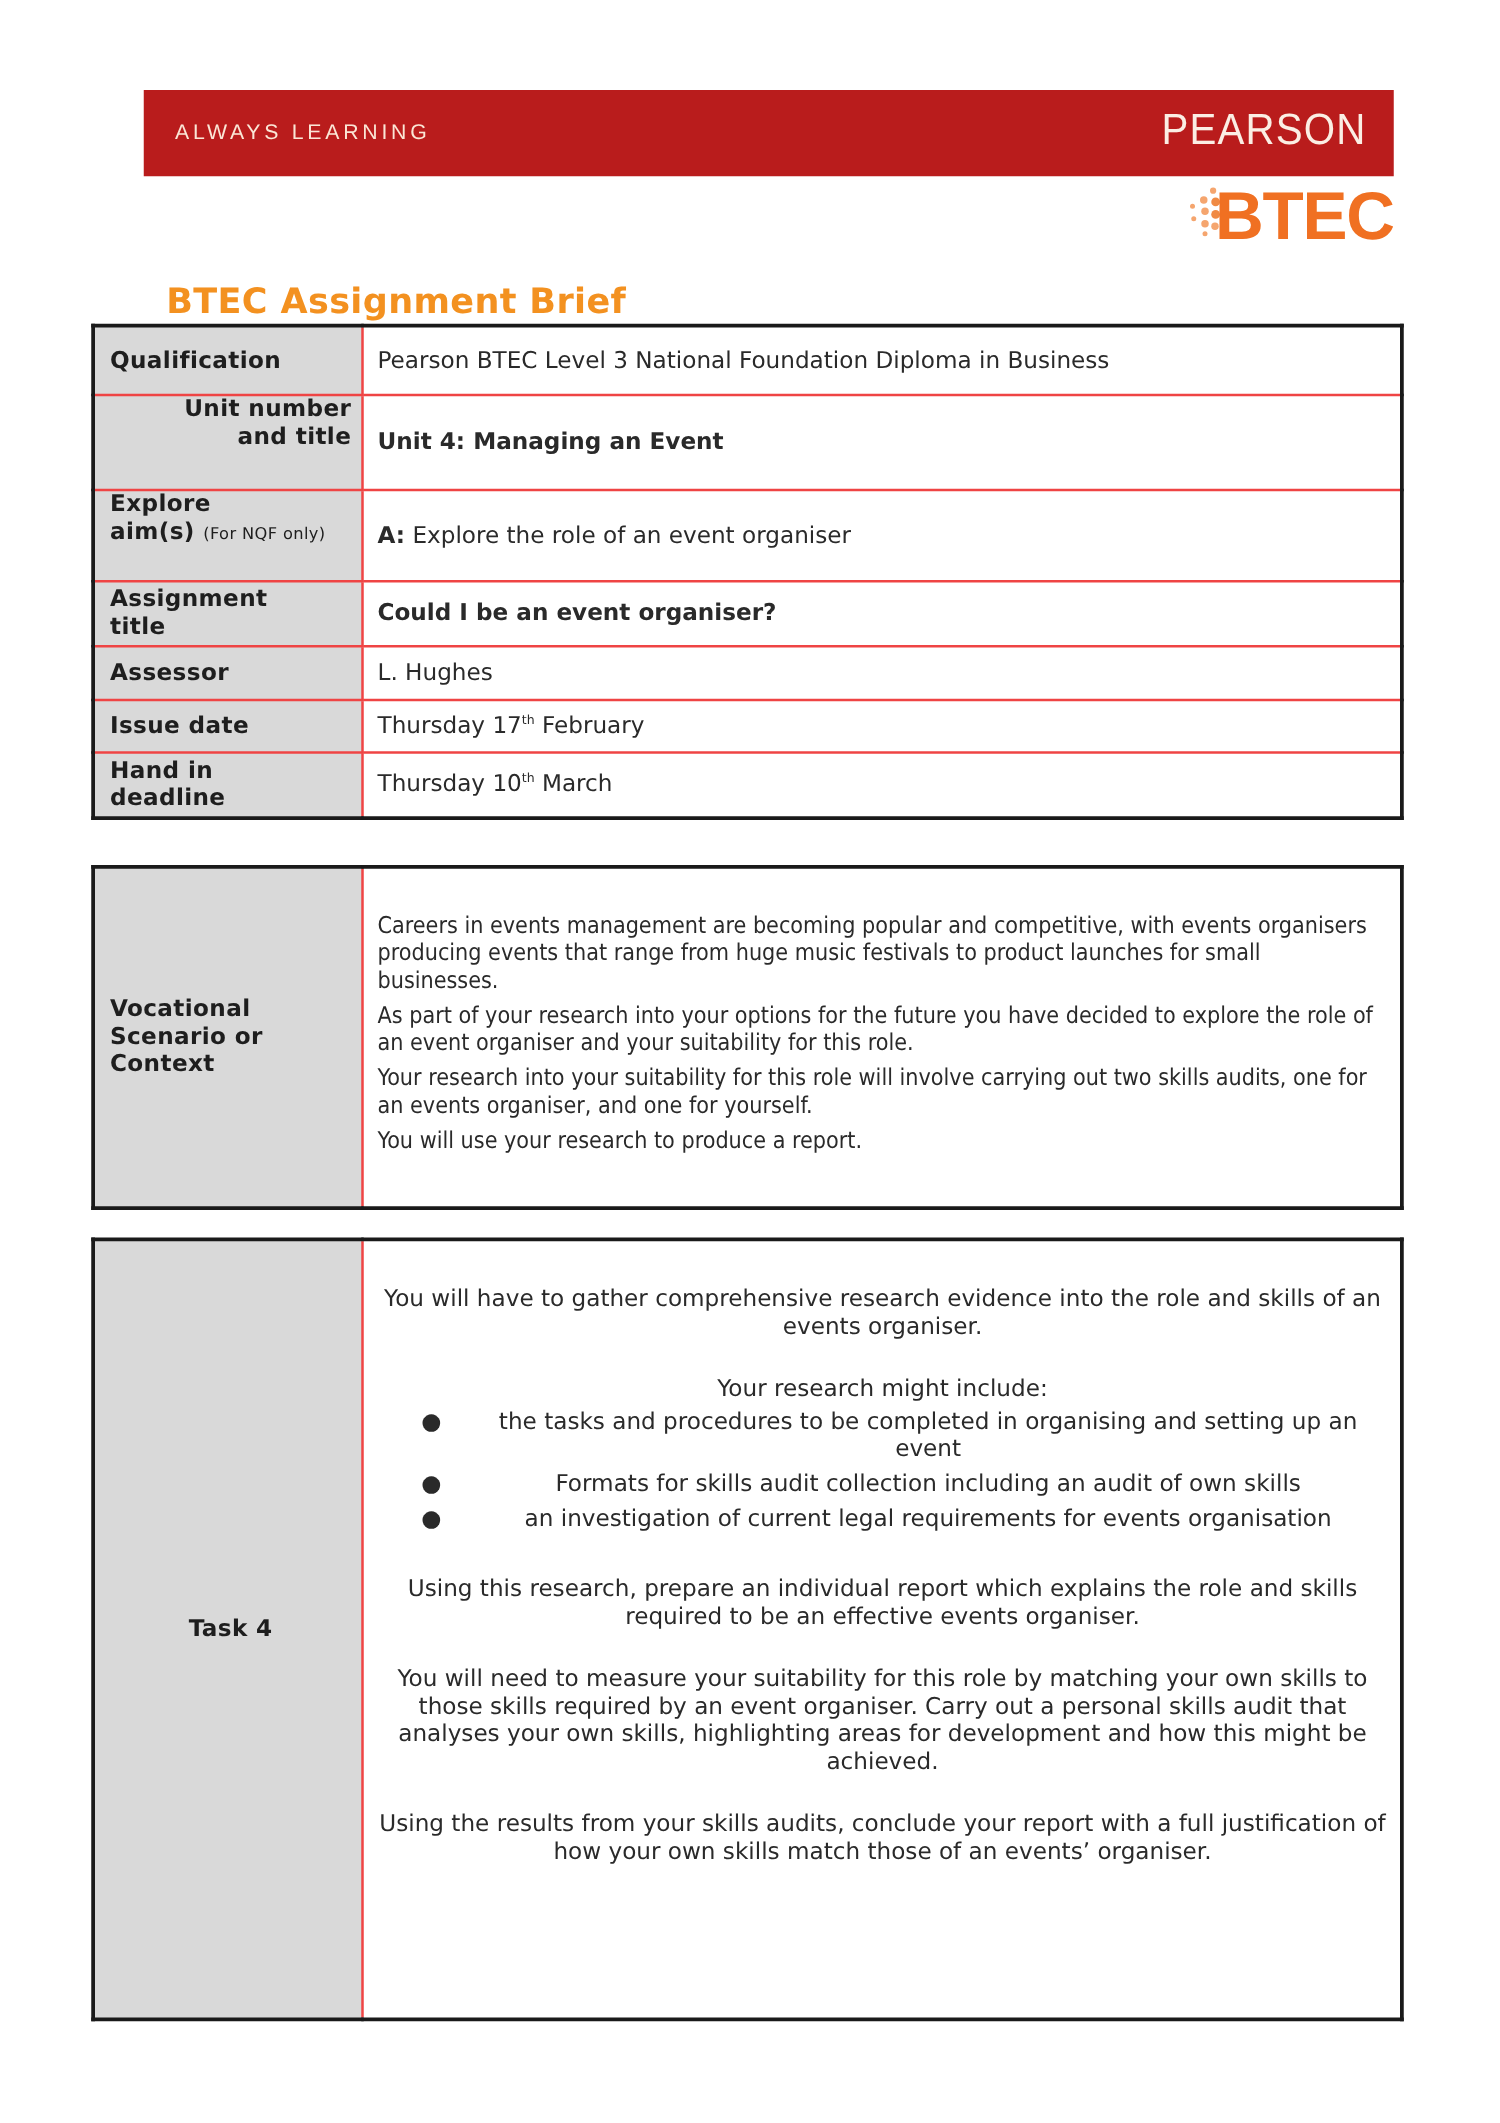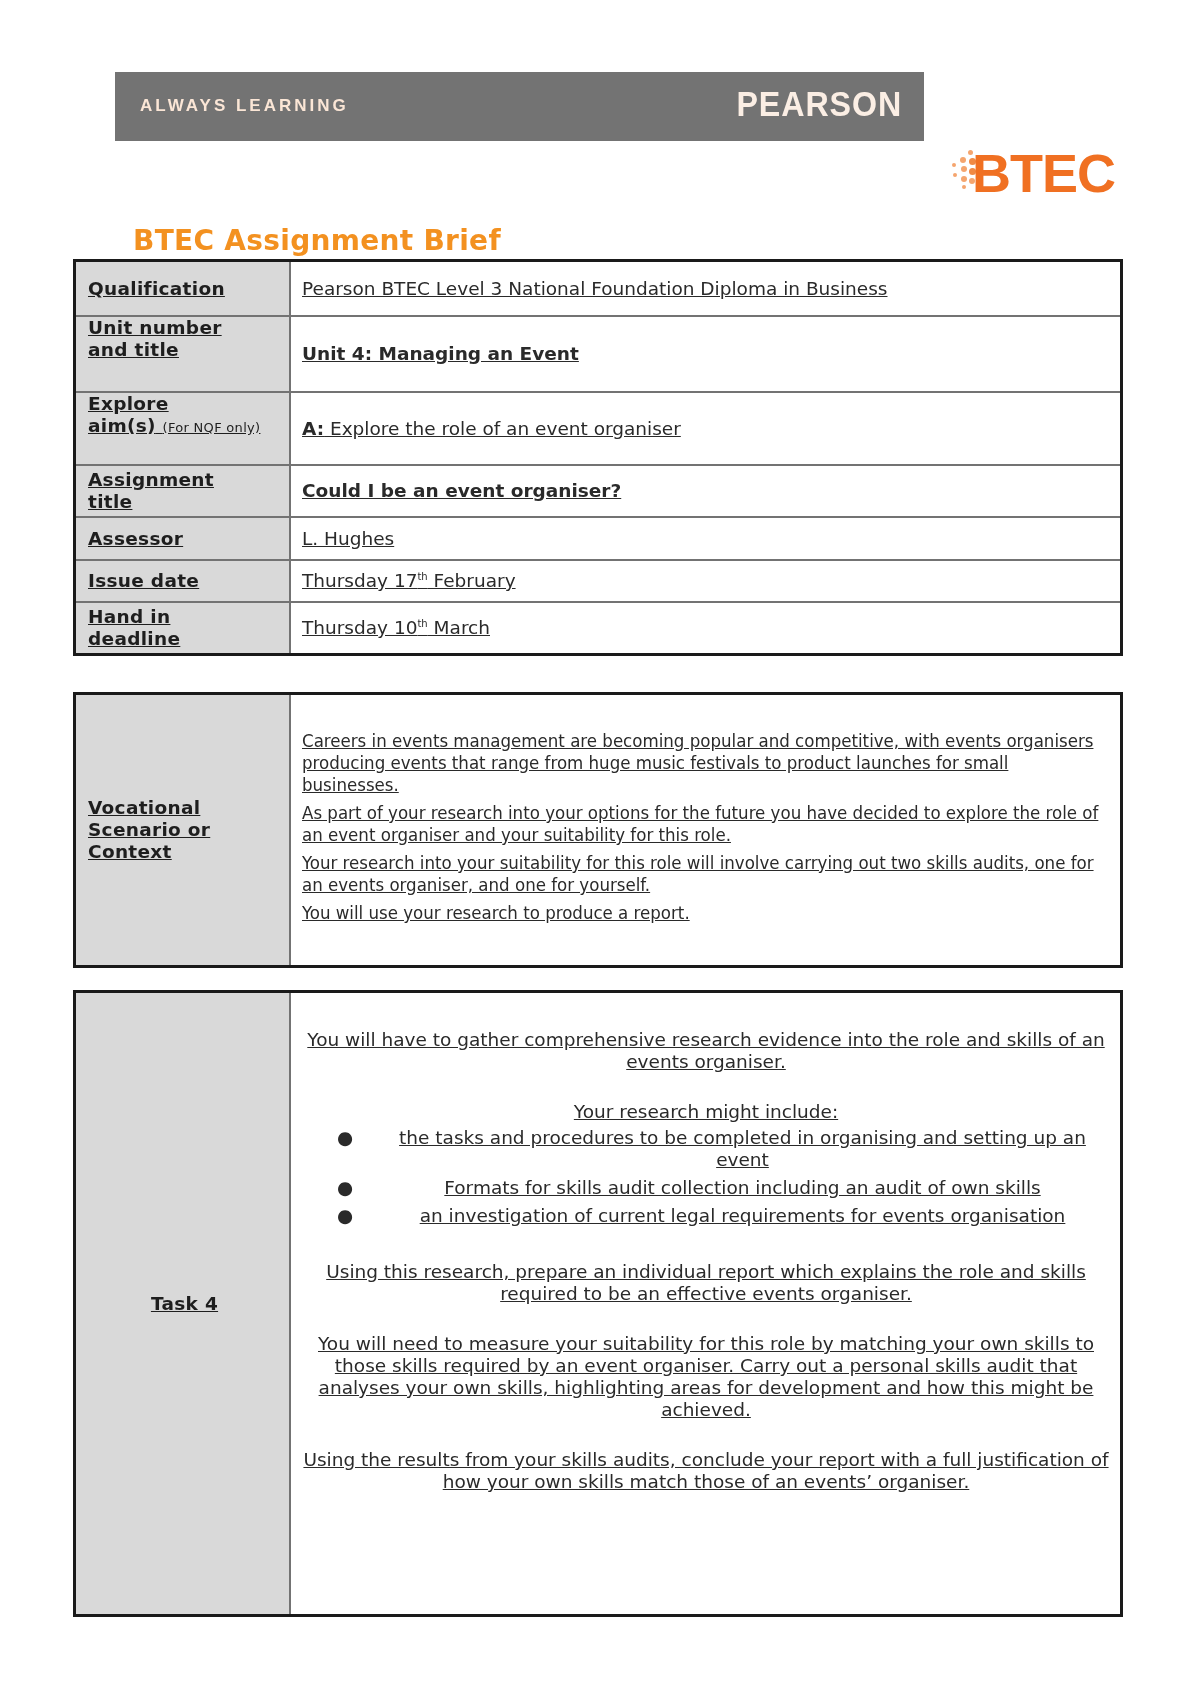--- a/index.html
+++ b/index.html
@@ -1,36 +1,36 @@
 <!DOCTYPE html>
 <html><head>
   <meta charset="utf-8">
   <style>
     html, body { margin:0; padding:0; background:#ffffff; }
     body { width:1200px; height:1698px; position:relative; overflow:hidden;
            font-family:"DejaVu Sans", sans-serif; color:#222; }
-    .banner { position:absolute; left:115px; top:72px; width:809px; height:69px;
-              background:#737373;font-weight:bold; }
+    .banner { position:absolute; left:115px; top:72px; width:1000px; height:69px;
+              background:#b91c1c; }
     .banner .tagline { position:absolute; left:25px; top:24px; color:#fbe6d6;
               font-family:"Liberation Sans", sans-serif; font-size:17px; letter-spacing:3px; }
     .banner .brand { position:absolute; right:22px; top:12px; color:#fbeee4;
               font-family:"Liberation Sans", sans-serif; font-size:35px; letter-spacing:1px;
               transform:scaleX(0.92); transform-origin:right center; }
     .btec-logo { position:absolute; left:948px; top:142px; height:50px; width:170px; }
     .btec-logo .dots { position:absolute; left:0; top:8px; width:30px; height:36px; }
     .btec-logo .dots span { position:absolute; border-radius:50%; background:#f5a56e; }
     .btec-logo .word { position:absolute; left:24px; top:0px; color:#f07022;
               font-family:"Liberation Sans", sans-serif; font-weight:bold; font-size:54px;
               letter-spacing:-1px; }
     h1.title { position:absolute; left:117px; top:208px; margin:16px; color:#f39120;
               font-family:"DejaVu Sans", sans-serif; font-weight:bold; font-size:28px; letter-spacing:0.3px; }
 
     table.brief { position:absolute; left:73px; width:1050px; border-collapse:collapse;
               border:3px solid #1a1a1a; table-layout:fixed; }
-    table.brief td { border:2px solid #737373; vertical-align:middle; font-size:18.5px; line-height:22px;text-decoration:underline; }
+    table.brief td { border:2px solid #ef4444; vertical-align:middle; font-size:18.5px; line-height:22px; }
     table.brief td.label { width:193px; background:#d9d9d9; font-weight:bold; color:#1e1e1e;
               padding:2px 8px 2px 12px; letter-spacing:0.3px; }
     table.brief td.value { padding:2px 10px 2px 11px; color:#2a2a2a; }
     .small { font-weight:normal; font-size:13px; line-height:15px; }
     .bold { font-weight:bold; }
     sup { font-size:10px; line-height:0; }
 
     #t1 { top:259px; }
     #t1 tr.r-qual td { height:49px; }
     #t1 tr.r-unit td { height:70px; }
@@ -79,21 +79,21 @@
 
 <h1 class="title">BTEC Assignment Brief</h1>
 
 <table class="brief" id="t1">
   <tbody>
       <tr class="r-qual">
     <td class="label">Qualification</td>
     <td class="value">Pearson BTEC Level 3 National Foundation Diploma in Business</td>
   </tr>
   <tr class="r-unit">
-    <td class="label" style="vertical-align:top;padding-top:0;">
+    <td class="label" style="vertical-align:top;padding-top:0;text-align:right;">
       <span>Unit number</span><br>
       <span>and title</span>
     </td>
     <td class="value bold">Unit 4: Managing an Event</td>
   </tr>
   <tr class="r-aim">
     <td class="label" style="vertical-align:top;padding-top:0;">
       <span>Explore</span><br>
       <span>aim(s)</span>
       <span class="small">(For NQF only)</span>

